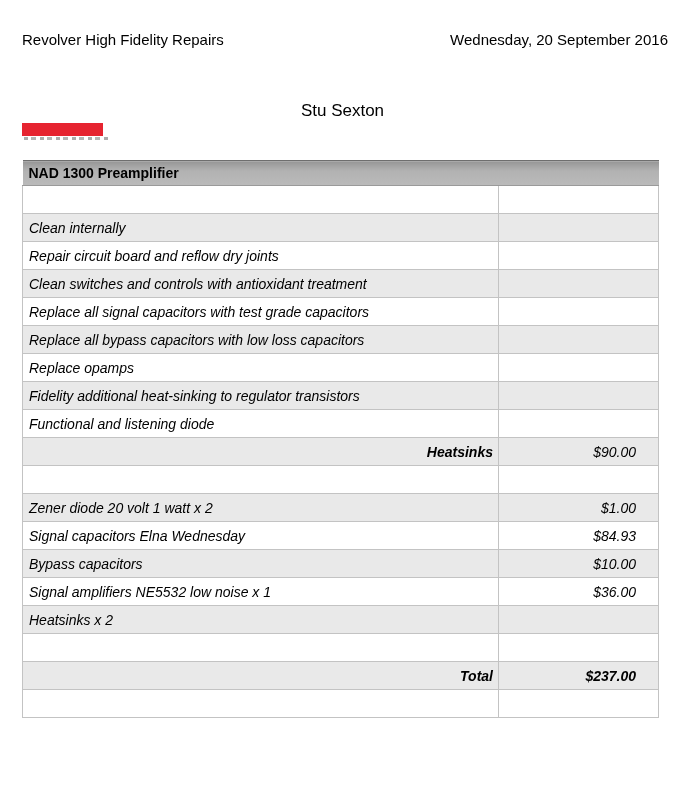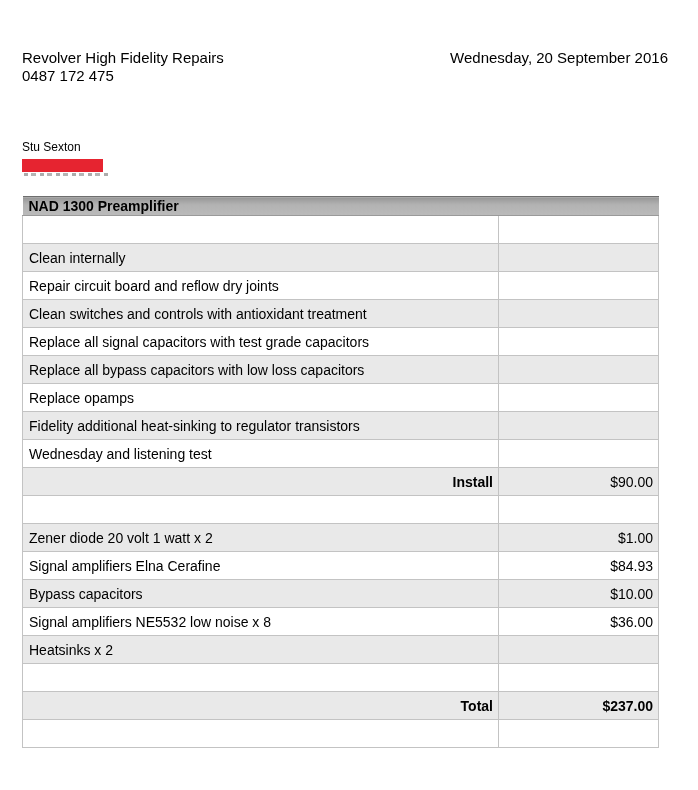--- a/index.html
+++ b/index.html
@@ -11,29 +11,29 @@
     color: #000;
     font-family: "Liberation Sans", "DejaVu Sans", sans-serif;
   }
   .page { padding: 0 35px 0 22px; }
 
   
   .top-header {
     display: flex;
     justify-content: space-between;
     align-items: flex-start;
-    padding-top: 49px;
+    padding-top: 31px;
     font-size: 15px;
     line-height: 18px;
   }
   .biz-block div { white-space: nowrap; }
   .doc-date { white-space: nowrap; margin-right: -5px; }
 
   
-  .customer-name { margin-top: 53px; font-size: 12px; line-height: 18px; }
+  .customer-name { margin-top: 53px; font-size: 17px; line-height: 18px; text-align: center; }
   .redact-wrap { position: relative; height: 20px; margin-top: 1px; }
   .redact-bar {
     position: absolute; left: 0; top: 2px;
     width: 81px; height: 13px;
     background: var(--redaction, #e62430);
   }
   .redact-remnant {
     position: absolute; left: 2px; top: 16px;
     width: 86px; height: 3px;
     background: repeating-linear-gradient(90deg,
@@ -44,51 +44,51 @@
 
   
   table.invoice {
     margin-top: 19px;
     width: 636px;
     border-collapse: collapse;
     table-layout: fixed;
     font-size: 14px;
   }
   th.title-bar {
-    height: 19px;
+    height: 25px;
     background: linear-gradient(180deg, #969696 0%, #b2b2b2 40%, var(--header-bar, #bababa) 100%);
     border-top: 1px solid #6e6e6e;
     border-bottom: 1px solid #9a9a9a;
     text-align: left;
     font-weight: bold;
     font-size: 14px;
     padding: 0 0 0 6px;
   }
   td {
     border: 1px solid var(--border, #c3c3c3);
     height: 28px;
     padding: 0 6px;
     overflow: hidden;
     white-space: nowrap;
     background: #ffffff;
+    font-style: italic;
   }
   tbody tr:nth-child(even) td { background: var(--shaded-row, #e9e9e9); }
-  td.price { text-align: right; padding-right: 5px; }
+  td.price { text-align: right; padding-right: 22px; }
   td.sum-label { text-align: right; font-weight: bold; padding-right: 5px; }
   td.bold { font-weight: bold; }
 </style>
 </head>
 <body>
 
 <div class="page">
 
   <div class="top-header">
     <div class="biz-block">
       <div>Revolver High Fidelity Repairs</div>
-      <div>0487 172 475</div>
     </div>
     <div class="doc-date">Wednesday, 20 September 2016</div>
   </div>
 
   <div class="customer-name">Stu Sexton</div>
   <div class="redact-wrap">
     <div class="redact-bar"></div>
     <div class="redact-remnant"></div>
   </div>
 
@@ -129,45 +129,45 @@
       </tr>
       <tr>
         <td class="desc">Replace opamps</td>
         <td class="price"></td>
       </tr>
       <tr>
         <td class="desc">Fidelity additional heat-sinking to regulator transistors</td>
         <td class="price"></td>
       </tr>
       <tr>
-        <td class="desc">Wednesday and listening test</td>
+        <td class="desc">Functional and listening diode</td>
         <td class="price"></td>
       </tr>
       <tr>
-        <td class="sum-label">Install</td>
+        <td class="sum-label">Heatsinks</td>
         <td class="price">$90.00</td>
       </tr>
       <tr>
         <td class="desc"></td>
         <td class="price"></td>
       </tr>
       <tr>
         <td class="desc">Zener diode 20 volt 1 watt x 2</td>
         <td class="price">$1.00</td>
       </tr>
       <tr>
-        <td class="desc">Signal amplifiers Elna Cerafine</td>
+        <td class="desc">Signal capacitors Elna Wednesday</td>
         <td class="price">$84.93</td>
       </tr>
       <tr>
         <td class="desc">Bypass capacitors</td>
         <td class="price">$10.00</td>
       </tr>
       <tr>
-        <td class="desc">Signal amplifiers NE5532 low noise x 8</td>
+        <td class="desc">Signal amplifiers NE5532 low noise x 1</td>
         <td class="price">$36.00</td>
       </tr>
       <tr>
         <td class="desc">Heatsinks x 2</td>
         <td class="price"></td>
       </tr>
       <tr>
         <td class="desc"></td>
         <td class="price"></td>
       </tr>

